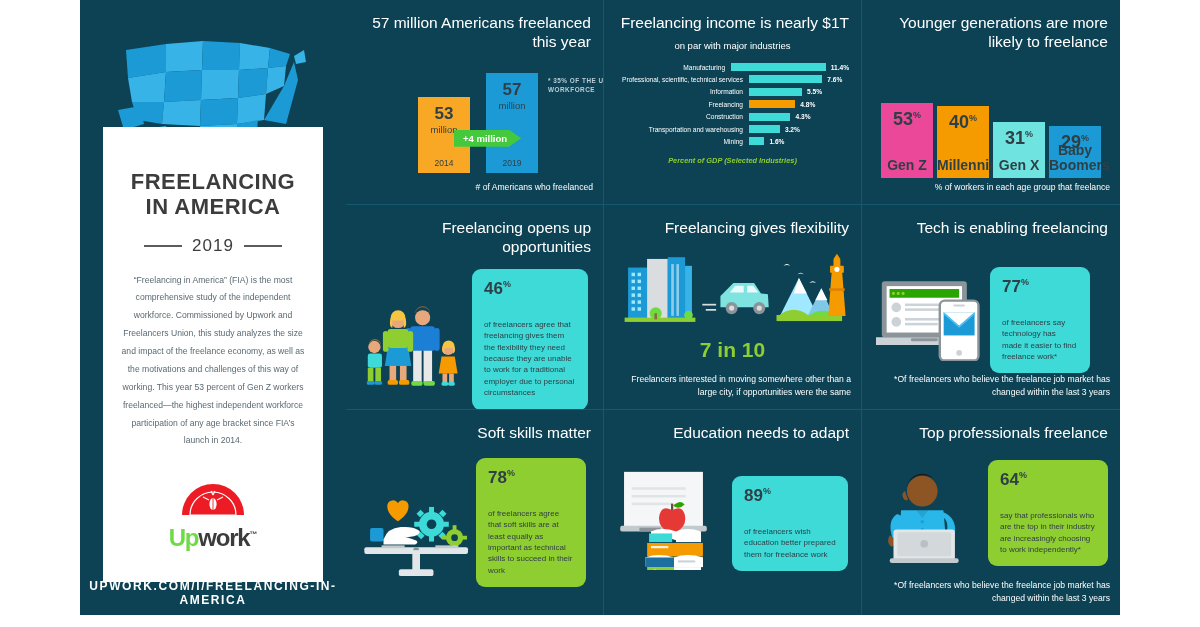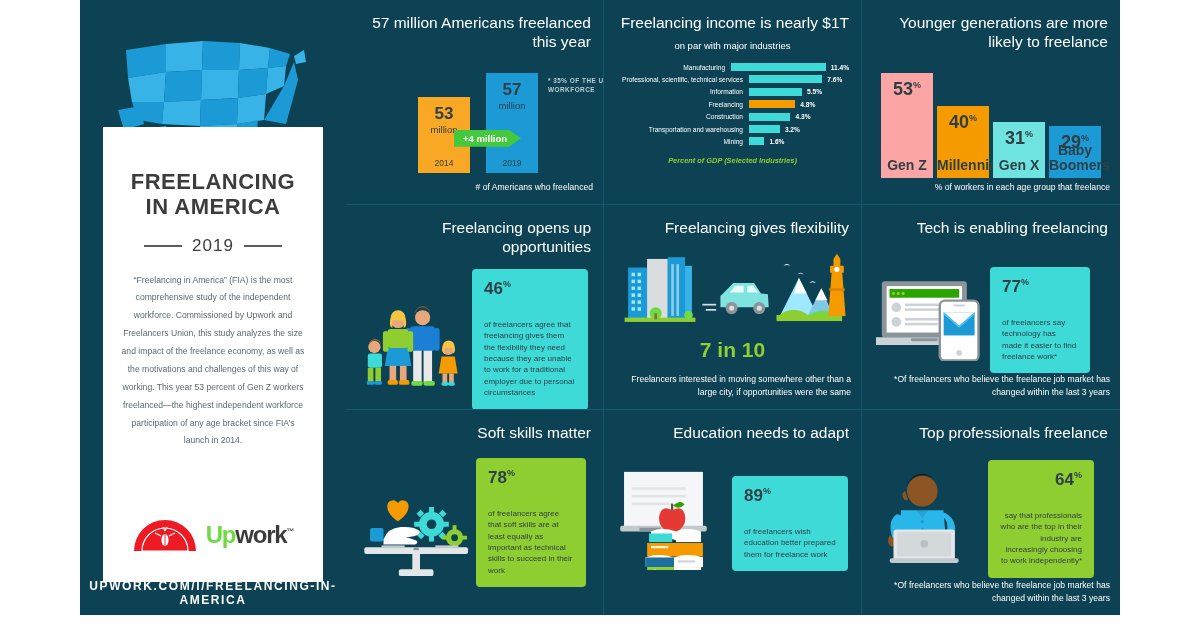--- a/index.html
+++ b/index.html
@@ -51,21 +51,21 @@
   }
   .fia-rule { height: 2px; background: #5c5c5c; width: 38px; }
   .fia-year { font-size: 17px; color: #3c3c3c; letter-spacing: 1px; }
   .fia-body {
     margin-top: 16px;
     font-size: 8.6px; line-height: 2.08;
     color: #5a6a72; text-align: center;
   }
   .logo-row {
     position: absolute; left: 0; right: 1px; bottom: 30px;
-    display: flex; align-items: center; justify-content: center; gap: 8px;
+    display: flex; align-items: center; justify-content: center; gap: 8px; flex-direction: column;
   }
   .fu-logo { width: 66px; height: 34px; }
   .upwork-logo { font-size: 24px; font-weight: bold; letter-spacing: -1.2px; }
   .upwork-up { color: #6fda44; }
   .upwork-work { color: #3c3c3c; }
   .upwork-tm { font-size: 8px; vertical-align: super; color: #3c3c3c; }
   .footer-url {
     position: absolute; left: 0; right: 0; bottom: 8px;
     text-align: center; color: #ffffff;
     font-size: 12px; font-weight: bold; letter-spacing: 1.6px;
@@ -163,21 +163,21 @@
   .p3-pct { font-size: 18px; font-weight: bold; color: #2f3f46; line-height: 1; }
   .p3-pct sup { font-size: 9px; }
   .p3-name {
     position: absolute; bottom: 4px; left: 0; right: 0;
     text-align: center; font-size: 14px; font-weight: bold;
     color: #2f3f46; line-height: 1.1;
   }
 
   
   .callout {
-    position: absolute; border-radius: 4px; padding: 11px 12px;
+    position: absolute; border-radius: 9px; padding: 11px 12px;
   }
   .callout-pct {
     font-size: 17px; font-weight: bold; color: #2f3f46; line-height: 1;
   }
   .callout-pct sup { font-size: 9px; }
   .callout-text {
     font-size: 8px; line-height: 1.42; color: #2f3f46; margin-top: 22px;
   }
 
   
@@ -316,21 +316,21 @@
               <div class="p2-bar" style="width: 15.4386px;"></div>
               <div class="p2-val">1.6%</div>
             </div>
           </div>
       <div class="p2-footnote">Percent of GDP (Selected Industries)</div>
     </div>
 
     <div class="panel">
       <div class="panel-title">Younger generations are more likely to freelance</div>
       <div class="p3-chart" id="p3-chart">
-            <div class="p3-bar" style="height: 105px; background: #fca5a5;">
+            <div class="p3-bar" style="height: 75px; background: #ec4899;">
               <div class="p3-pct">53<sup>%</sup></div>
               <div class="p3-name">Gen Z</div>
             </div>
             <div class="p3-bar" style="height: 72px; background: rgb(245, 155, 0);">
               <div class="p3-pct">40<sup>%</sup></div>
               <div class="p3-name">Millennial</div>
             </div>
             <div class="p3-bar" style="height: 55.8px; background: rgb(111, 227, 224);">
               <div class="p3-pct">31<sup>%</sup></div>
               <div class="p3-name">Gen X</div>
@@ -600,21 +600,21 @@
           <path d="M70 46 q14 6 12 22 q-1 10 -8 13 l-4 -10 q5 -4 4 -12 q-1 -7 -7 -9 Z" fill="#29b6e8"></path>
           <path d="M14 70 q-4 8 2 12 l8 -5 Z" fill="#8d5524"></path>
           <path d="M78 70 q6 8 0 12 l-9 -5 Z" fill="#8d5524"></path>
 
           <rect x="18" y="64" width="64" height="32" rx="3" fill="#e2e6e8"></rect>
           <rect x="22" y="67" width="56" height="25" rx="2" fill="#d3d8db"></rect>
           <circle cx="50" cy="79" r="4" fill="#b9c0c4"></circle>
           <rect x="14" y="94" width="72" height="5" rx="2.5" fill="#c3cacd"></rect>
         </svg>
       </div>
-      <div class="callout" style="left:126px;top:50px;width:106px;background:#8fce30;text-align:right;">
+      <div class="callout" style="left:126px;top:50px;width:120px;background:#8fce30;">
         <div class="callout-pct"><span>64</span><sup>%</sup></div>
         <div class="callout-text">say that professionals who are the top in their industry are increasingly choosing to work independently*</div>
       </div>
       <div class="panel-caption">*Of freelancers who believe the freelance job market has changed within the last 3 years</div>
     </div>
 
   </div>
 </div>
 </div>
 

